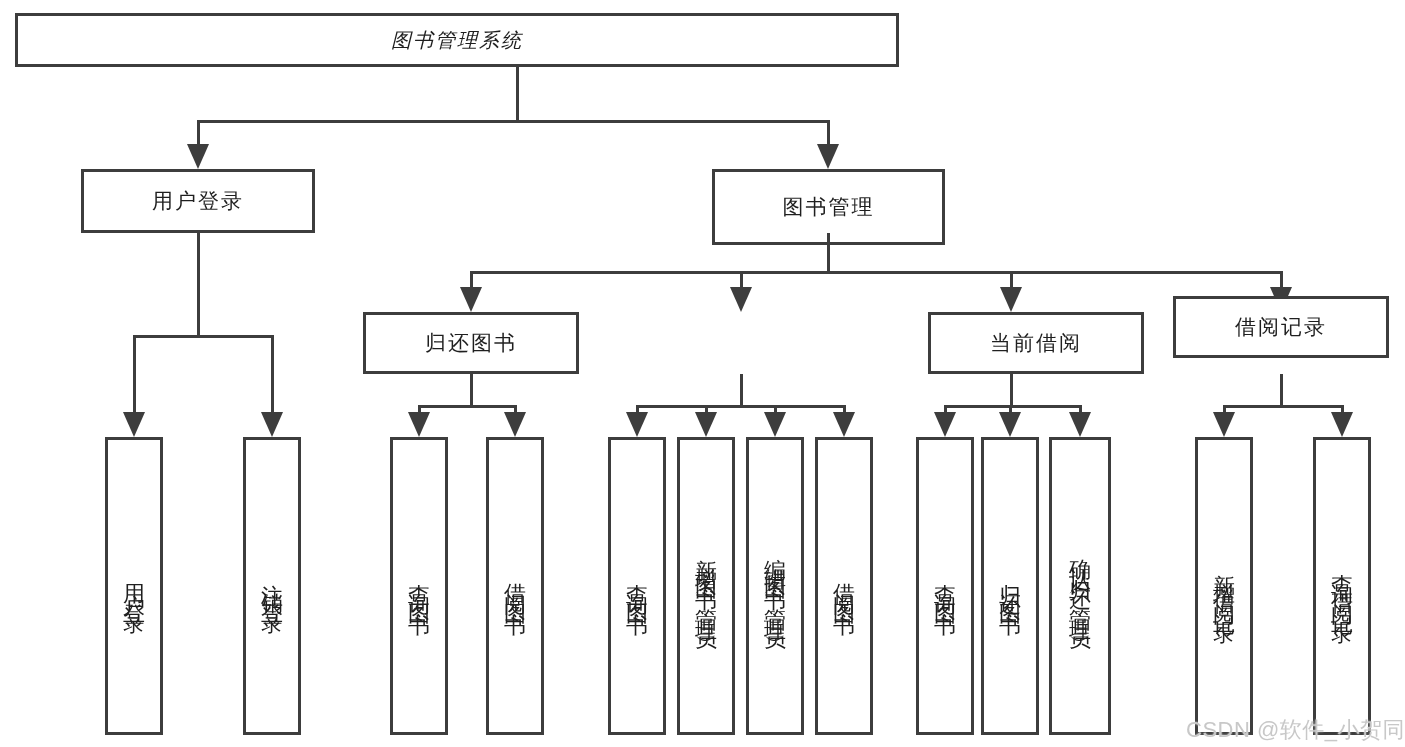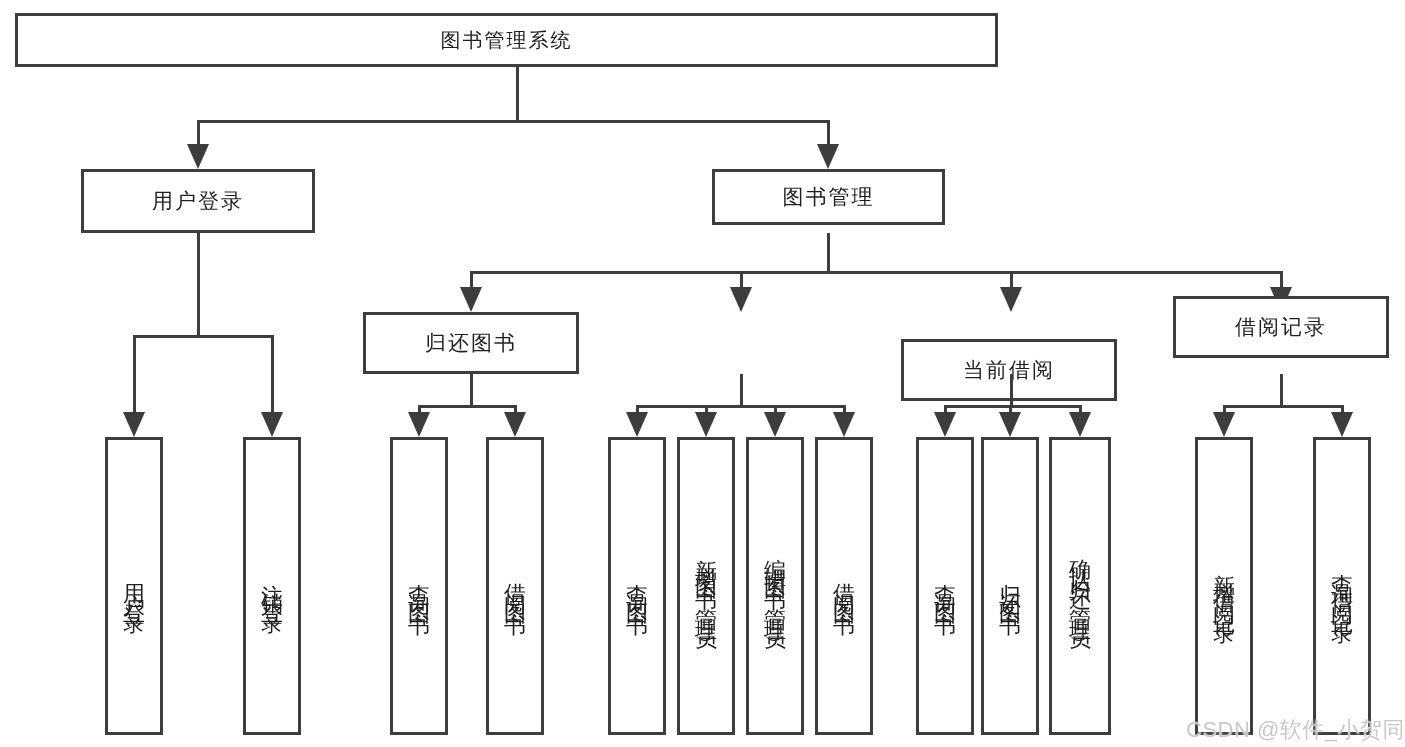--- a/index.html
+++ b/index.html
@@ -74,35 +74,35 @@
     z-index:10;
     text-shadow:0 0 2px #ffffff;
     white-space:nowrap;
   }
 </style>
 </head>
 <body>
 
 <div class="canvas">
 
-  <div class="hbox root-box" style="left:15px;top:13px;width:983px;height:54px;">
+  <div class="hbox root-box" style="left:15px;top:13px;width:884px;height:54px;font-style:italic;">
     <span>图书管理系统</span>
   </div>
 
   <div class="vline" style="left:516px;top:67px;height:54px;"></div>
   <div class="hline" style="left:197px;top:120px;width:633px;"></div>
   <div class="vline" style="left:197px;top:120px;height:28px;"></div>
   <div class="vline" style="left:827px;top:120px;height:28px;"></div>
   <div class="arr" style="left:187px;top:144px;"></div>
   <div class="arr" style="left:817px;top:144px;"></div>
 
   <div class="hbox l2-box" style="left:81px;top:169px;width:234px;height:64px;">
     <span>用户登录</span>
   </div>
-  <div class="hbox l2-box" style="left:712px;top:169px;width:233px;height:56px;">
+  <div class="hbox l2-box" style="left:712px;top:169px;width:233px;height:76px;">
     <span>图书管理</span>
   </div>
 
   <div class="vline" style="left:197px;top:233px;height:104px;"></div>
   <div class="hline" style="left:133px;top:335px;width:140px;"></div>
   <div class="vline" style="left:133px;top:335px;height:79px;"></div>
   <div class="vline" style="left:271px;top:335px;height:79px;"></div>
   <div class="arr" style="left:123px;top:412px;"></div>
   <div class="arr" style="left:261px;top:412px;"></div>
 
@@ -113,21 +113,21 @@
   <div class="vline" style="left:1010px;top:271px;height:18px;"></div>
   <div class="vline" style="left:1280px;top:271px;height:18px;"></div>
   <div class="arr" style="left:460px;top:287px;"></div>
   <div class="arr" style="left:730px;top:287px;"></div>
   <div class="arr" style="left:1000px;top:287px;"></div>
   <div class="arr" style="left:1270px;top:287px;"></div>
 
   <div class="hbox l3-box" style="left:363px;top:312px;width:216px;height:62px;">
     <span>归还图书</span>
   </div>
-  <div class="hbox l3-box" style="left:901px;top:312px;width:216px;height:62px;margin-top:27px;">
+  <div class="hbox l3-box" style="left:928px;top:312px;width:216px;height:62px;">
     <span>当前借阅</span>
   </div>
   <div class="hbox l3-box" style="left:1173px;top:296px;width:216px;height:62px;">
     <span>借阅记录</span>
   </div>
 
   <div class="vline" style="left:470px;top:374px;height:33px;"></div>
   <div class="hline" style="left:418px;top:405px;width:98px;"></div>
   <div class="vline" style="left:418px;top:405px;height:9px;"></div>
   <div class="vline" style="left:514px;top:405px;height:9px;"></div>

